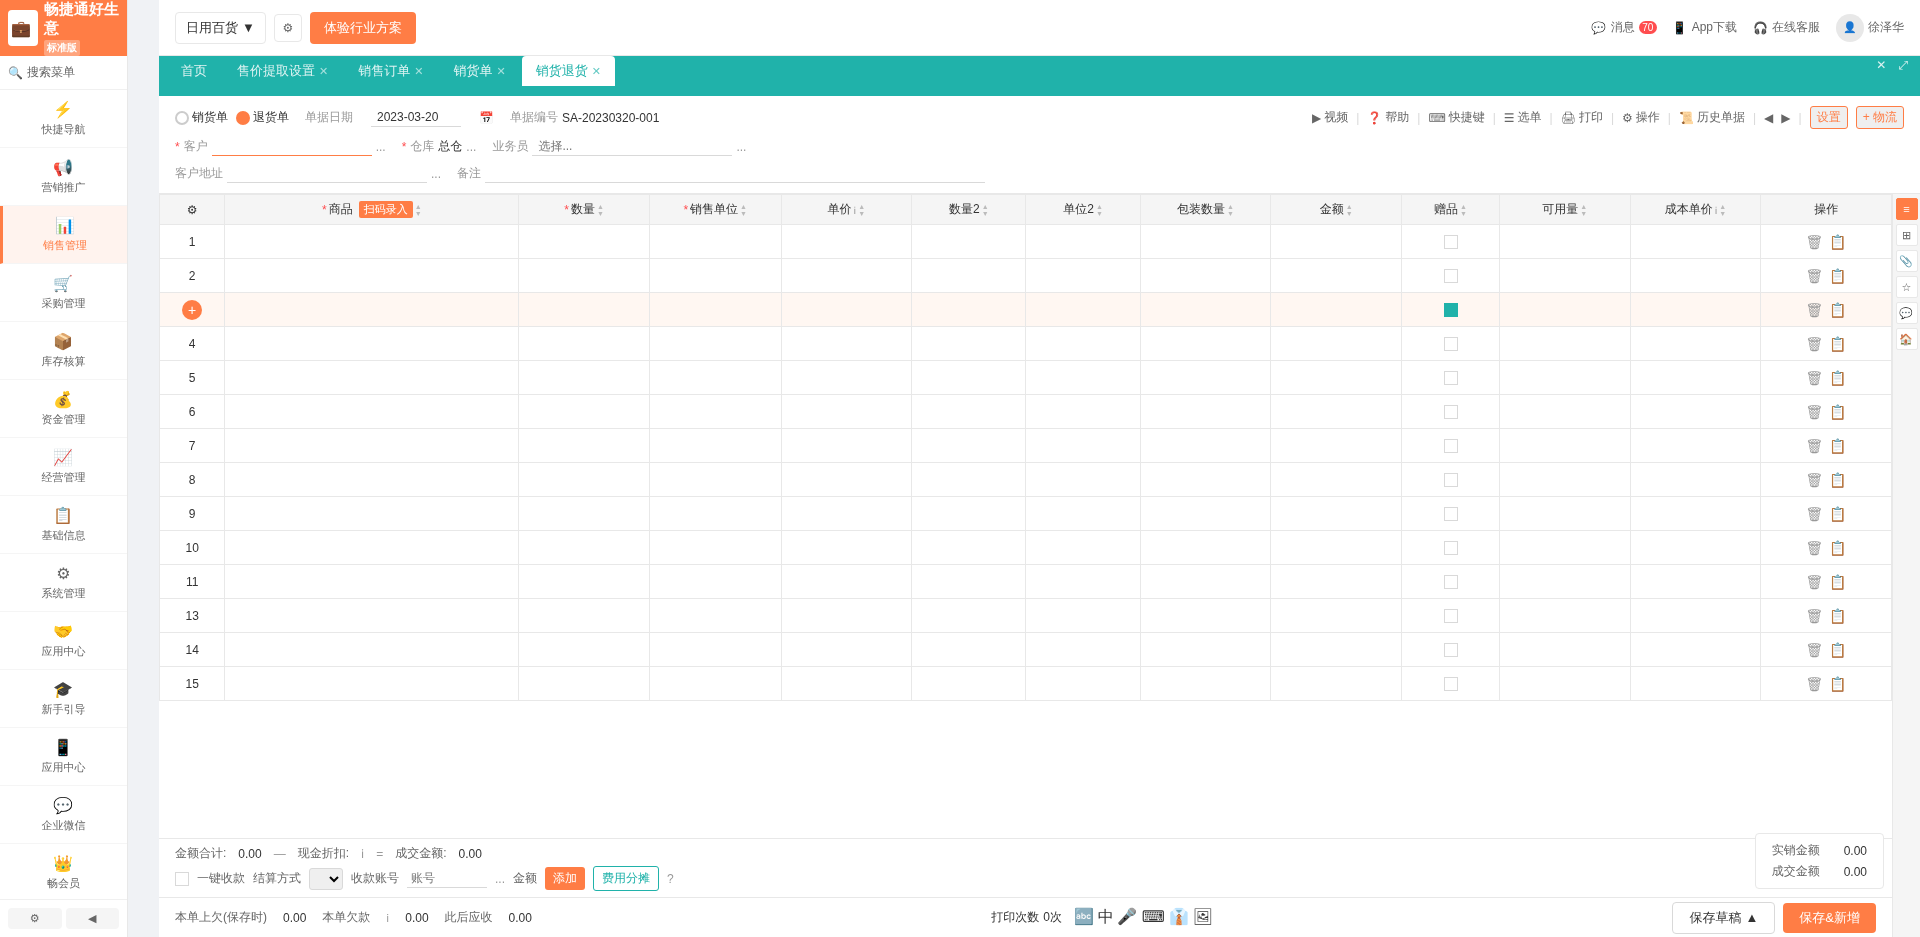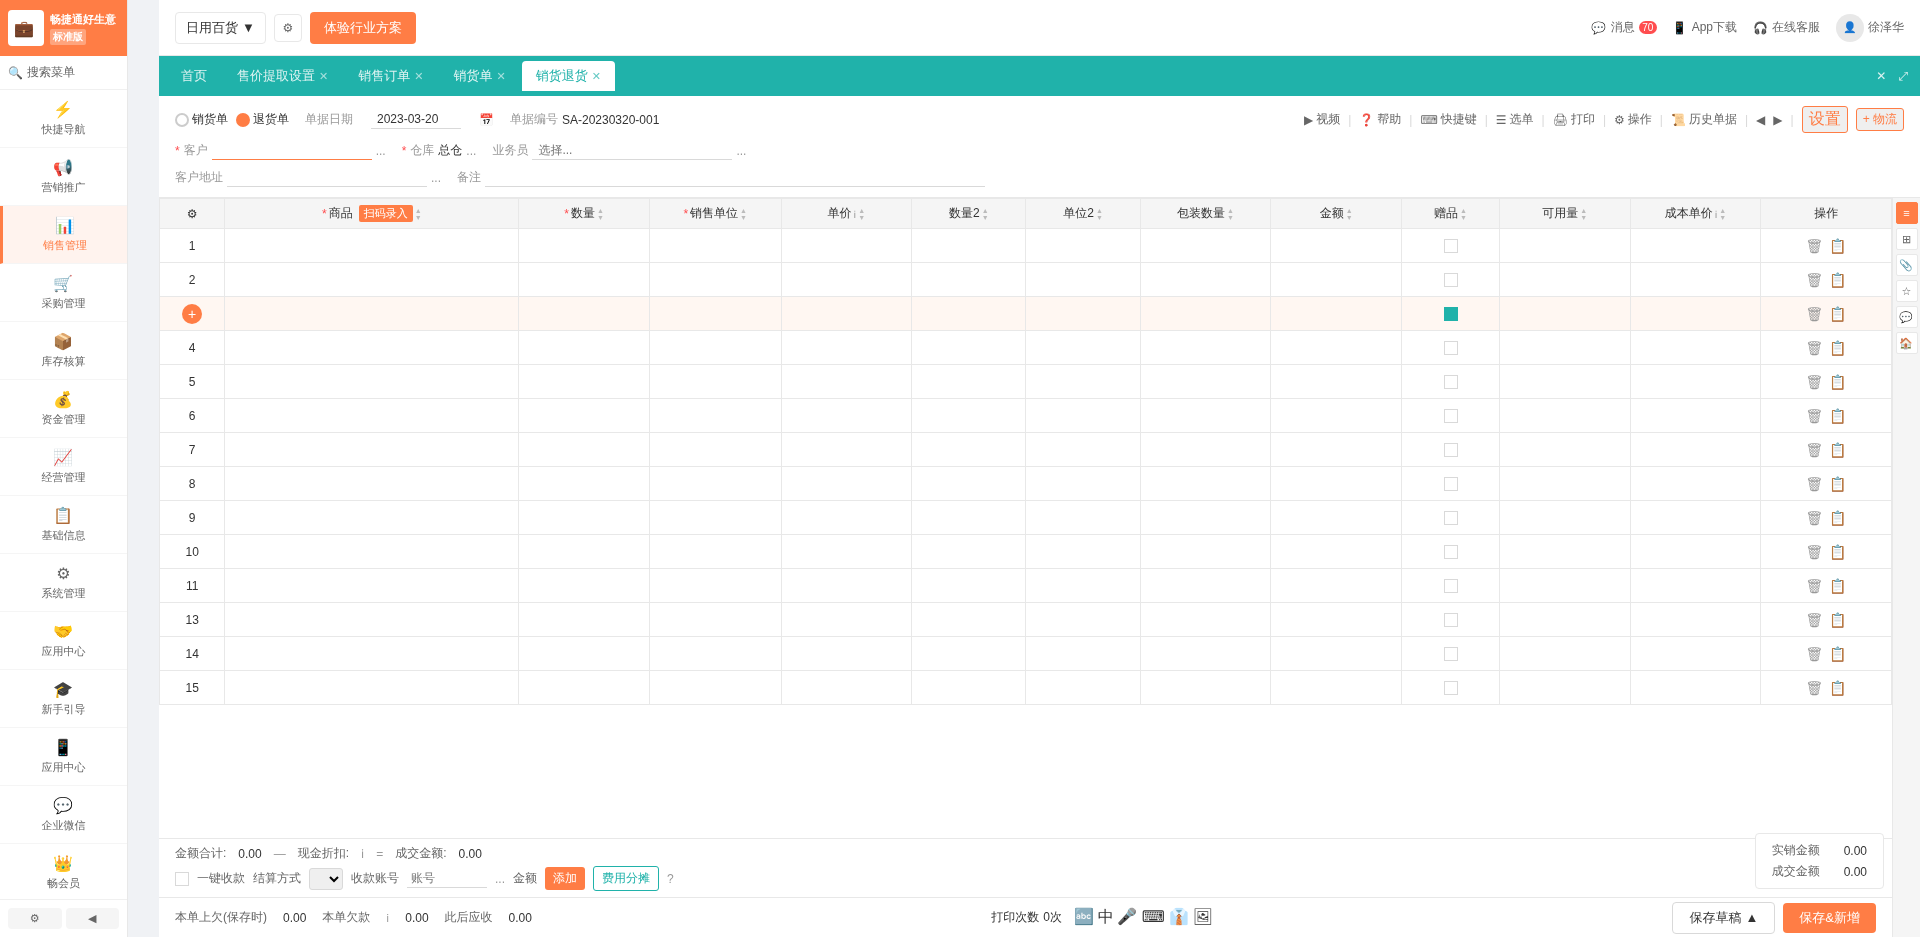--- a/index.html
+++ b/index.html
@@ -27,21 +27,21 @@
     .top-header-left { display: flex; align-items: center; gap: 8px; }
     .header-select { display: flex; align-items: center; gap: 4px; padding: 6px 10px; border: 1px solid #e8e8e8; border-radius: 4px; cursor: pointer; font-size: 13px; color: #333; }
     .header-gear { width: 28px; height: 28px; border: 1px solid #e8e8e8; border-radius: 4px; display: flex; align-items: center; justify-content: center; cursor: pointer; color: #666; }
     .experience-btn { background: #ff7d45; color: white; border: none; border-radius: 4px; padding: 7px 14px; font-size: 13px; cursor: pointer; }
     .top-header-right { display: flex; align-items: center; gap: 16px; font-size: 12px; color: #666; }
     .header-right-item { display: flex; align-items: center; gap: 4px; cursor: pointer; }
     .badge { background: #ff4d4f; color: white; border-radius: 10px; padding: 1px 2px; font-size: 10px; min-width: 18px; text-align: center; }
     .avatar { width: 28px; height: 28px; background: #e8e8e8; border-radius: 50%; display: flex; align-items: center; justify-content: center; font-size: 11px; }
 
     
-    .tab-bar { background: #20b2aa; display: flex; align-items: center; height: 40px; padding: 0 8px; flex-shrink: 0; gap: 16px; justify-content: space-between; }
+    .tab-bar { background: #20b2aa; display: flex; align-items: flex-start; height: 40px; padding: 0 8px; flex-shrink: 0; gap: 16px; justify-content: space-between; }
     .tab-bar-left { display: flex; align-items: center; gap: 2px; }
     .tab { display: flex; align-items: center; gap: 4px; padding: 6px 14px; border-radius: 4px 4px 0 0; cursor: pointer; font-size: 13px; color: rgba(255,255,255,0.85); }
     .tab.active { background: white; color: #20b2aa; font-weight: 500; border-radius: 4px 4px 0 0; }
     .tab-close { font-size: 11px; color: inherit; opacity: 0.7; cursor: pointer; }
     .tab-bar-right { display: flex; align-items: center; gap: 4px; color: white; }
     .tab-bar-right-btn { color: rgba(255,255,255,0.85); cursor: pointer; padding: 2px 4px; }
 
     
     .content { flex: 1; background: #f5f5f5; overflow: hidden; display: flex; flex-direction: column; }
 
@@ -56,21 +56,21 @@
     .form-label { color: #999; font-size: 12px; }
     .form-value { font-size: 12px; color: #333; }
     .date-field { display: flex; align-items: center; gap: 18px; }
     .date-input { border: none; border-bottom: 1px solid #d9d9d9; padding: 2px 6px; font-size: 12px; color: #333; outline: none; width: 90px; }
     .form-field { display: flex; align-items: center; gap: 4px; }
     .required { color: #ff4d4f; }
     .field-input { border: none; border-bottom: 1px solid #d9d9d9; padding: 2px 6px; font-size: 12px; color: #999; outline: none; min-width: 120px; }
     .field-dots { color: #999; cursor: pointer; }
     .toolbar-right { margin-left: auto; display: flex; align-items: center; gap: 8px; }
     .toolbar-btn { display: flex; align-items: center; gap: 3px; color: #666; font-size: 12px; cursor: pointer; }
-    .settings-btn { color: #ff7d45; border: 1px solid #ff7d45; border-radius: 3px; padding: 2px 6px; font-size: 16px; cursor: pointer; }
+    .settings-btn { color: #ff7d45; border: 1px solid #ff7d45; border-radius: 3px; padding: 2px 6px; font-size: 12px; cursor: pointer; }
     .add-logistics-btn { color: #ff7d45; border: 1px solid #ff7d45; border-radius: 3px; padding: 2px 6px; font-size: 12px; cursor: pointer; }
     .toolbar-separator { color: #d9d9d9; }
 
     
     .table-area { flex: 1; overflow: auto; background: white; }
     .data-table { width: 100%; border-collapse: collapse; font-size: 12px; }
     .data-table th { background: #f5f5f5; border: 1px solid #e8e8e8; padding: 6px 8px; text-align: center; font-weight: 500; color: #333; white-space: nowrap; position: sticky; top: 0; z-index: 2; }
     .data-table td { border: 1px solid #e8e8e8; padding: 4px 8px; text-align: center; color: #333; height: 34px; }
     .data-table tr.active-row td { background: #fff7f2; }
     .col-num { width: 40px; color: #999; }
@@ -142,21 +142,21 @@
 
 <div class="sidebar">
   <div class="sidebar-logo">
     <div class="sidebar-logo-icon">
       <svg viewBox="0 0 28 28" fill="none">
         <rect width="28" height="28" rx="4" fill="#fff"></rect>
         <text x="2" y="20" font-size="16" fill="#ff7d45">💼</text>
       </svg>
     </div>
     <div>
-      <div style="font-size:11px;font-weight:bold;">畅捷通好生意</div>
+      <div style="font-size:15px;font-weight:bold;">畅捷通好生意</div>
       <div style="font-size:10px;background:rgba(255,255,255,0.3);border-radius:2px;padding:1px 3px;margin-top:2px;display:inline-block;">标准版</div>
     </div>
   </div>
 
   <div class="sidebar-search">
     <span>🔍</span>
     <span>搜索菜单</span>
   </div>
 
   <div class="sidebar-nav">

